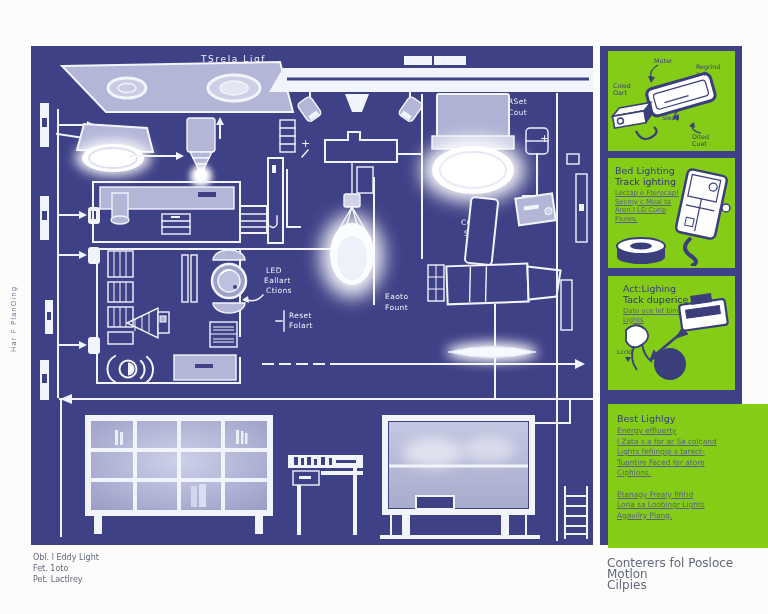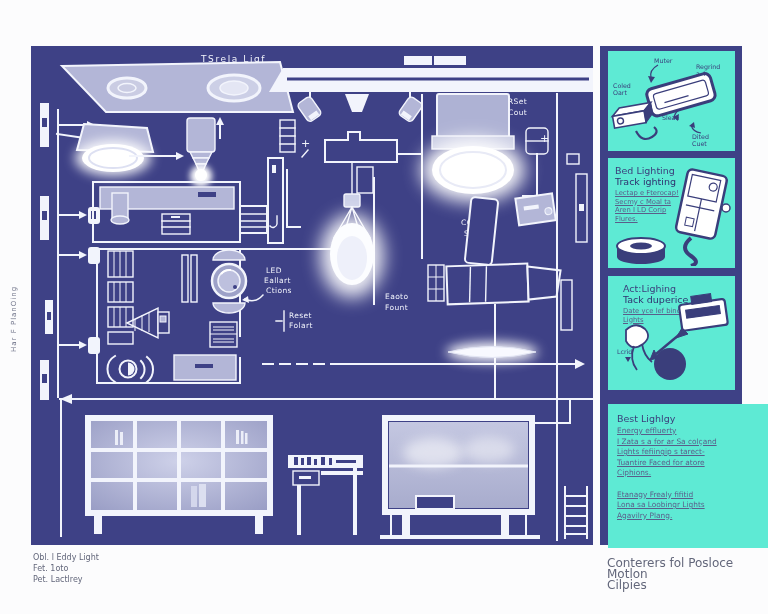--- a/index.html
+++ b/index.html
@@ -10,21 +10,21 @@
   .wl1{stroke:var(--line);fill:none;stroke-width:1.4;stroke-linecap:square;}
   .wf{fill:var(--line);stroke:none;}
   .nvf{fill:var(--navy);stroke:none;}
   .lav{fill:var(--lav);stroke:var(--line);stroke-width:2;}
   .lav1{fill:var(--lav);stroke:var(--line);stroke-width:1.4;}
   .bpt{fill:var(--line);font-family:"DejaVu Sans",sans-serif;font-size:7.5px;letter-spacing:.4px;}
   .bpt-title{font-size:9px;letter-spacing:1.6px;}
   .bpt-plus{font-size:11px;}
   .side-label{position:absolute;left:10px;top:352px;transform:rotate(-90deg);transform-origin:0 0;font-size:7px;color:#6b6f86;letter-spacing:1px;white-space:nowrap;}
   .sidebar{position:absolute;left:600px;top:46px;width:142px;height:499px;background:var(--navy);}
-  .panel{position:absolute;left:8px;width:127px;background:#5eead4;}
+  .panel{position:absolute;left:8px;width:127px;background:#84cc16;}
   .p1{top:5px;height:100px;}
   .p2{top:112px;height:110px;}
   .p3{top:230px;height:114px;}
   .p4{top:358px;height:144px;padding-left:40px;}
   .tinylbl{position:absolute;font-size:6.3px;color:var(--ink);line-height:7px;white-space:nowrap;}
   .ptitle{font-size:9.5px;color:#3b3f7c;line-height:11px;}
   .psub{font-size:9.5px;font-weight:normal;color:#2f3370;line-height:11px;}
   .pbody{font-size:6.8px;color:#5a5e8a;line-height:8.6px;margin-top:2px;text-decoration:underline;}
   .p2text{position:absolute;left:7px;top:7px;width:76px;}
   .p3text{position:absolute;left:15px;top:7px;width:78px;}

